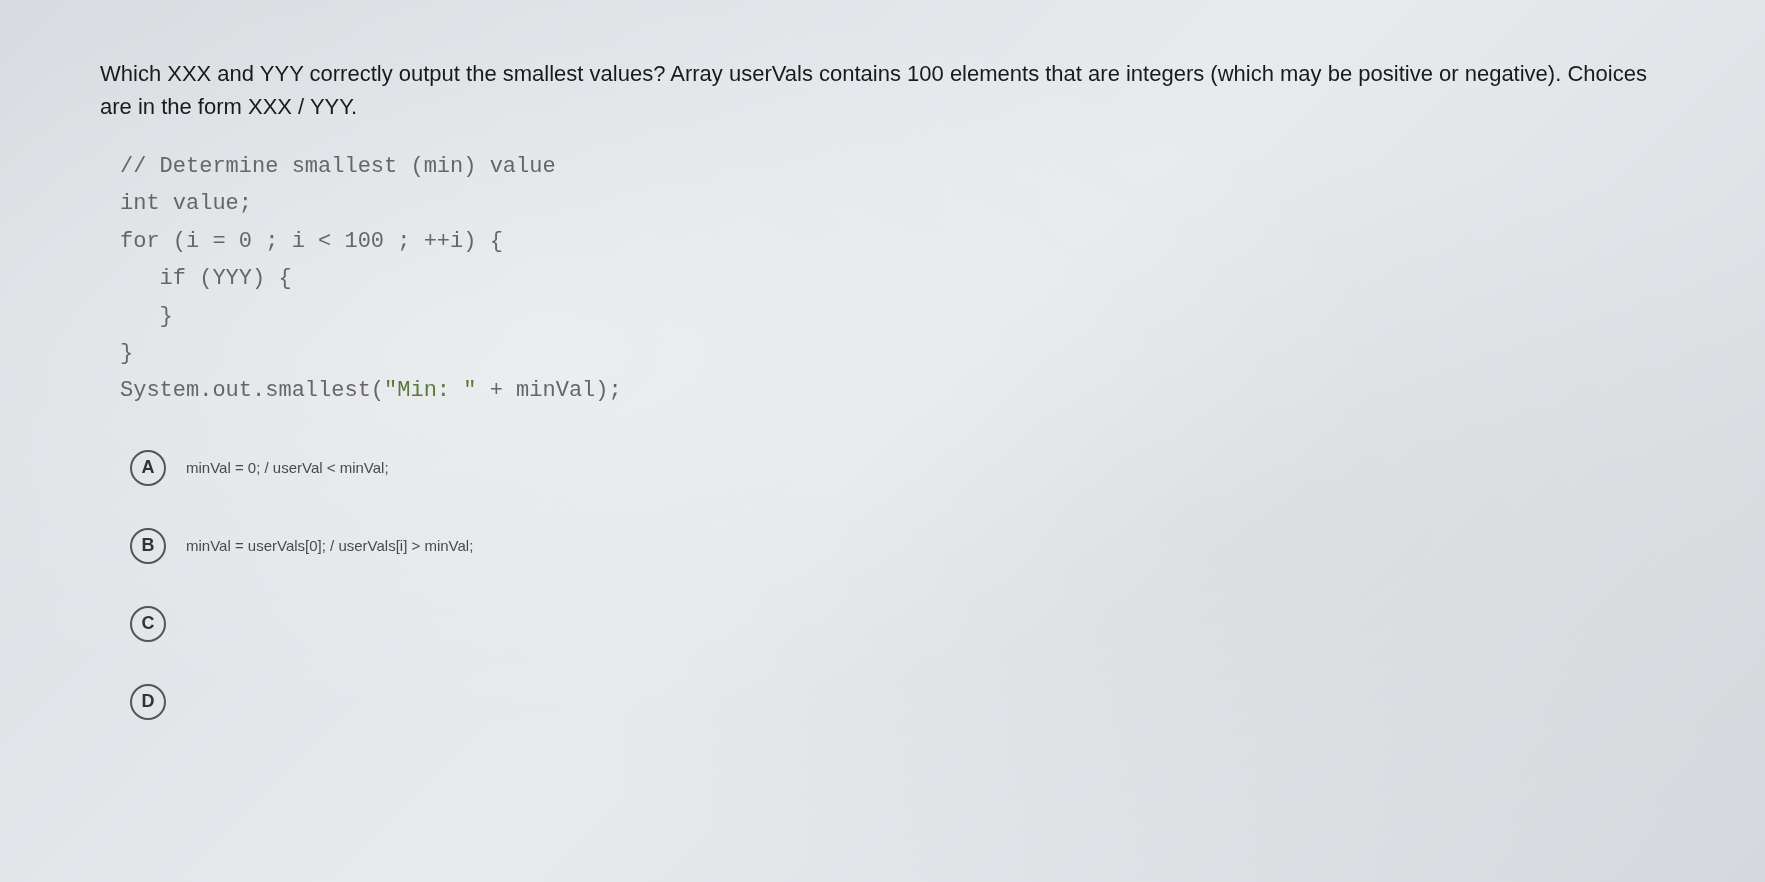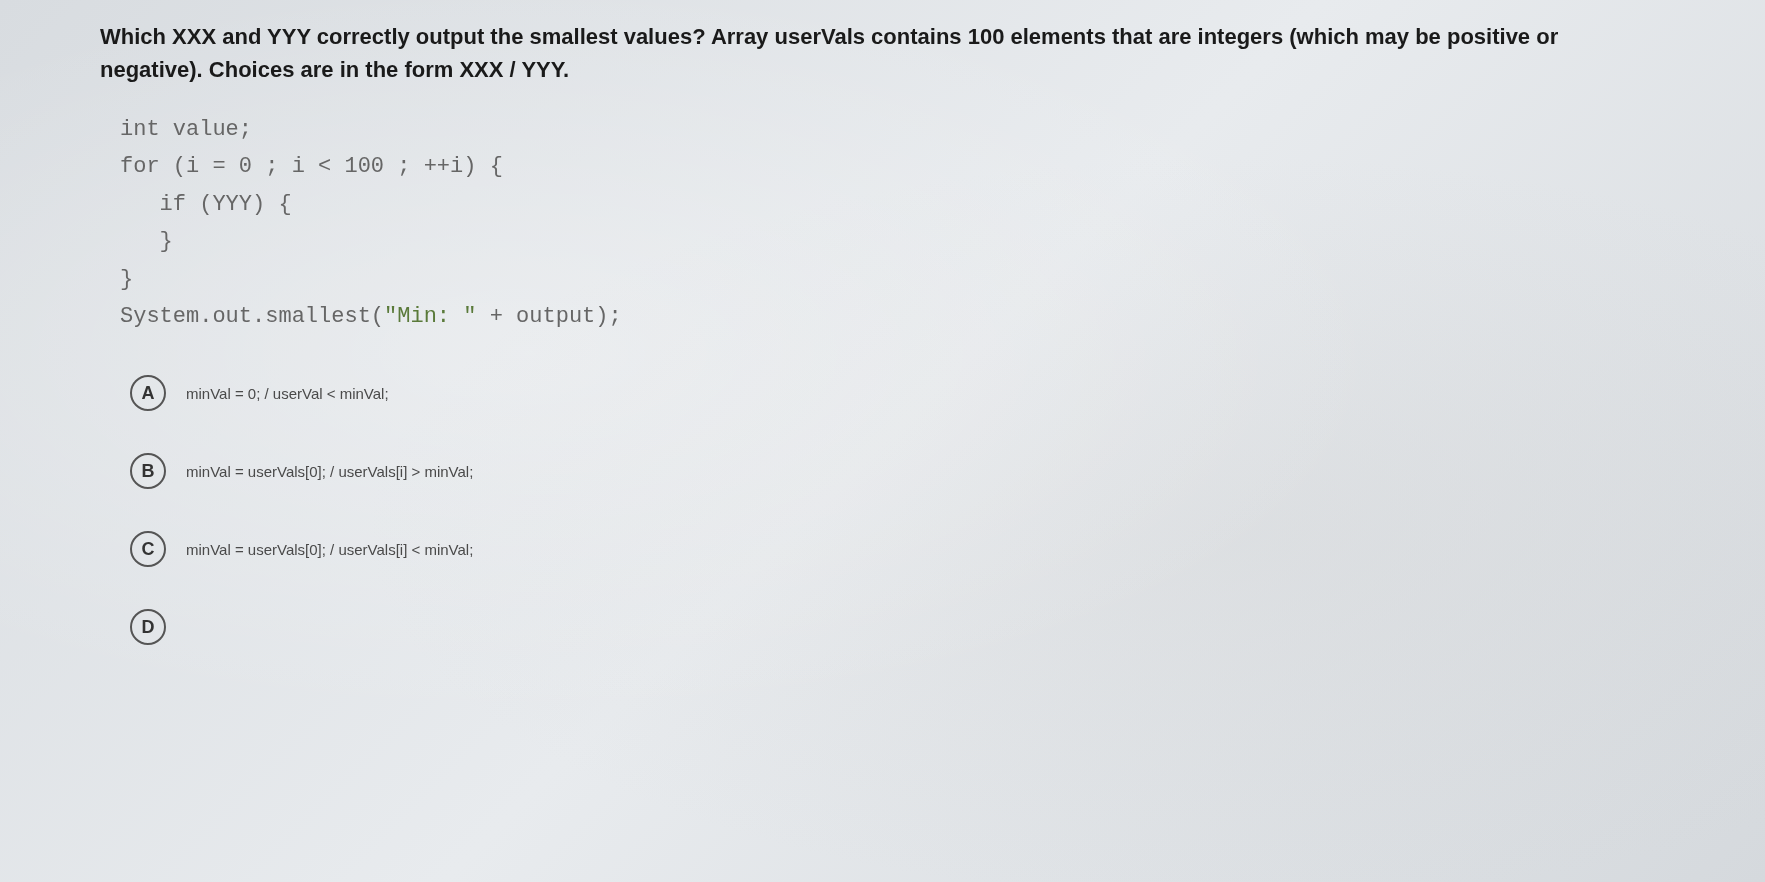--- a/index.html
+++ b/index.html
@@ -22,25 +22,26 @@
       top: 0;
       left: 0;
       right: 0;
       bottom: 0;
       background: radial-gradient(ellipse at 30% 40%, rgba(255,255,255,0.3) 0%, transparent 50%),
                   radial-gradient(ellipse at 70% 60%, rgba(200,200,200,0.2) 0%, transparent 50%);
       pointer-events: none;
     }
     .question-text {
       font-size: 22px;
-      font-weight: bold;
+      font-weight: normal;
       color: #1a1a1a;
       line-height: 1.5;
       margin-bottom: 25px;
       position: relative;
+      margin-top: 37px;
     }
     .code-block {
       font-family: 'Courier New', Courier, monospace;
       font-size: 22px;
       line-height: 1.7;
       color: #555;
       margin-left: 20px;
       margin-bottom: 40px;
       position: relative;
     }
@@ -79,37 +80,37 @@
       font-size: 15px;
       color: #4a4a4a;
     }
   </style>
 </head>
 <body>
 
 <div class="question-text">Which XXX and YYY correctly output the smallest values? Array userVals contains 100 elements that are integers (which may be positive or negative). Choices are in the form XXX / YYY.</div>
 
 <div class="code-block">
+  <div class="code-line">// Determine smallest (min) value</div>
   <div class="code-line">int value;</div>
   <div class="code-line">for (i = 0 ; i &lt; 100 ; ++i) {</div>
   <div class="code-line">   if (YYY) {</div>
   <div class="code-line">   }</div>
   <div class="code-line">}</div>
-  <div class="code-line"><span>System.out.smallest(</span><span class="code-string">"Min: "</span><span> + output);</span></div>
+  <div class="code-line"><span>System.out.smallest(</span><span class="code-string">"Min: "</span><span> + minVal);</span></div>
 </div>
 
 <div class="answer-options">
   <div class="answer-option">
     <div class="option-letter">A</div>
     <div class="option-text">minVal = 0; / userVal &lt; minVal;</div>
   </div>
   <div class="answer-option">
     <div class="option-letter">B</div>
     <div class="option-text">minVal = userVals[0]; / userVals[i] &gt; minVal;</div>
   </div>
   <div class="answer-option">
     <div class="option-letter">C</div>
-    <div class="option-text">minVal = userVals[0]; / userVals[i] &lt; minVal;</div>
   </div>
   <div class="answer-option">
     <div class="option-letter">D</div>
   </div>
 </div>
 
 </body></html>

